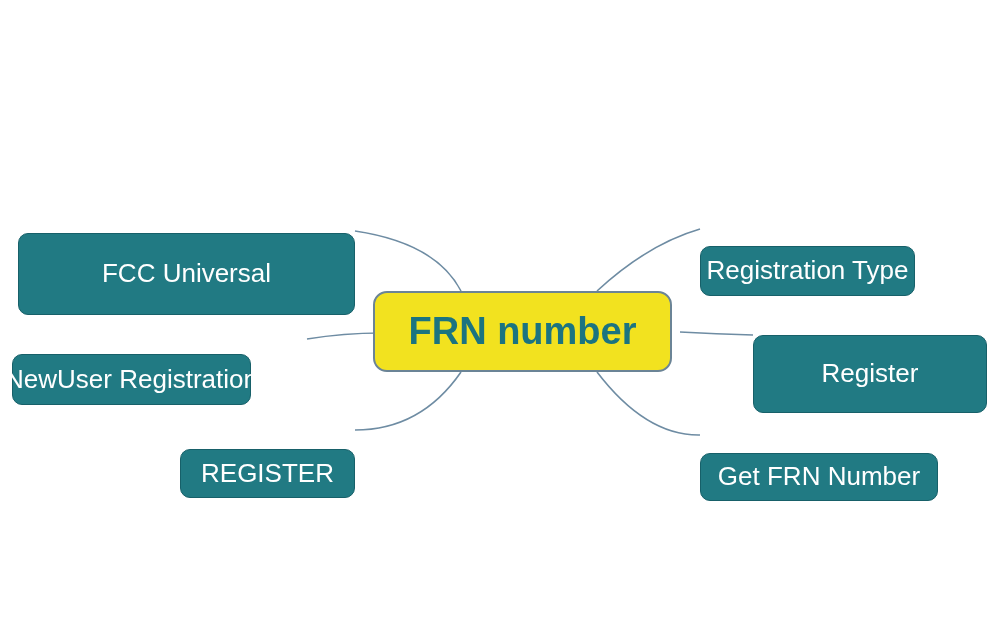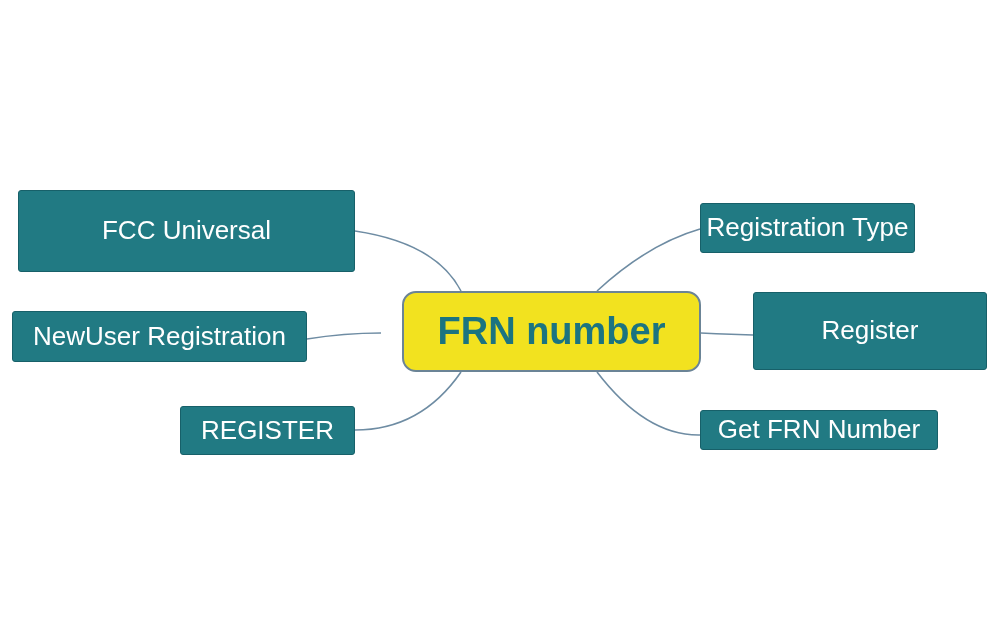--- a/index.html
+++ b/index.html
@@ -33,48 +33,49 @@
     stroke-width: 1.6;
   }
   .node {
     position: absolute;
     display: flex;
     flex-direction: row;
     align-items: center;
     justify-content: center;
     background: var(--node-fill);
     border: 1px solid var(--node-border);
-    border-radius: 3px;
+    border-radius: 10px;
     color: var(--node-text);
     font-size: 26px;
     line-height: 1.23;
     text-align: center;
     white-space: nowrap;
+    margin-top: 43px;
   }
   .center-node {
     position: absolute;
     display: flex;
     align-items: center;
     justify-content: center;
     background: var(--center-fill);
     border: 2px solid var(--center-border);
     border-radius: 14px;
     color: var(--center-text);
     font-size: 38px;
     font-weight: bold;
     text-align: center;
     white-space: nowrap;
   }
   .pos-fcc      { left: 18px;  top: 190px; width: 337px; height: 82px; }
-  .pos-newuser  { left: 12px;  top: 311px; width: 295px; height: 51px; }
+  .pos-newuser  { left: 12px;  top: 311px; width: 239px; height: 51px; }
   .pos-register { left: 180px; top: 406px; width: 175px; height: 49px; }
-  .pos-center   { left: 402px; top: 291px; width: 299px; height: 81px; }
+  .pos-center   { left: 373px; top: 291px; width: 299px; height: 81px; }
   .pos-regtype  { left: 700px; top: 203px; width: 215px; height: 50px; }
   .pos-regbasic { left: 753px; top: 292px; width: 234px; height: 78px; }
-  .pos-getfrn   { left: 700px; top: 410px; width: 238px; height: 40px; }
+  .pos-getfrn   { left: 700px; top: 410px; width: 238px; height: 48px; }
 </style>
 </head>
 <body>
 
 <div class="canvas">
 
   <svg class="connector-layer" viewBox="0 0 1000 618">
     <path class="connector" d="M355,231 Q436,243 461,291"></path>
     <path class="connector" d="M307,339 Q344,333 381,333"></path>
     <path class="connector" d="M355,430 Q421,430 461,372"></path>

